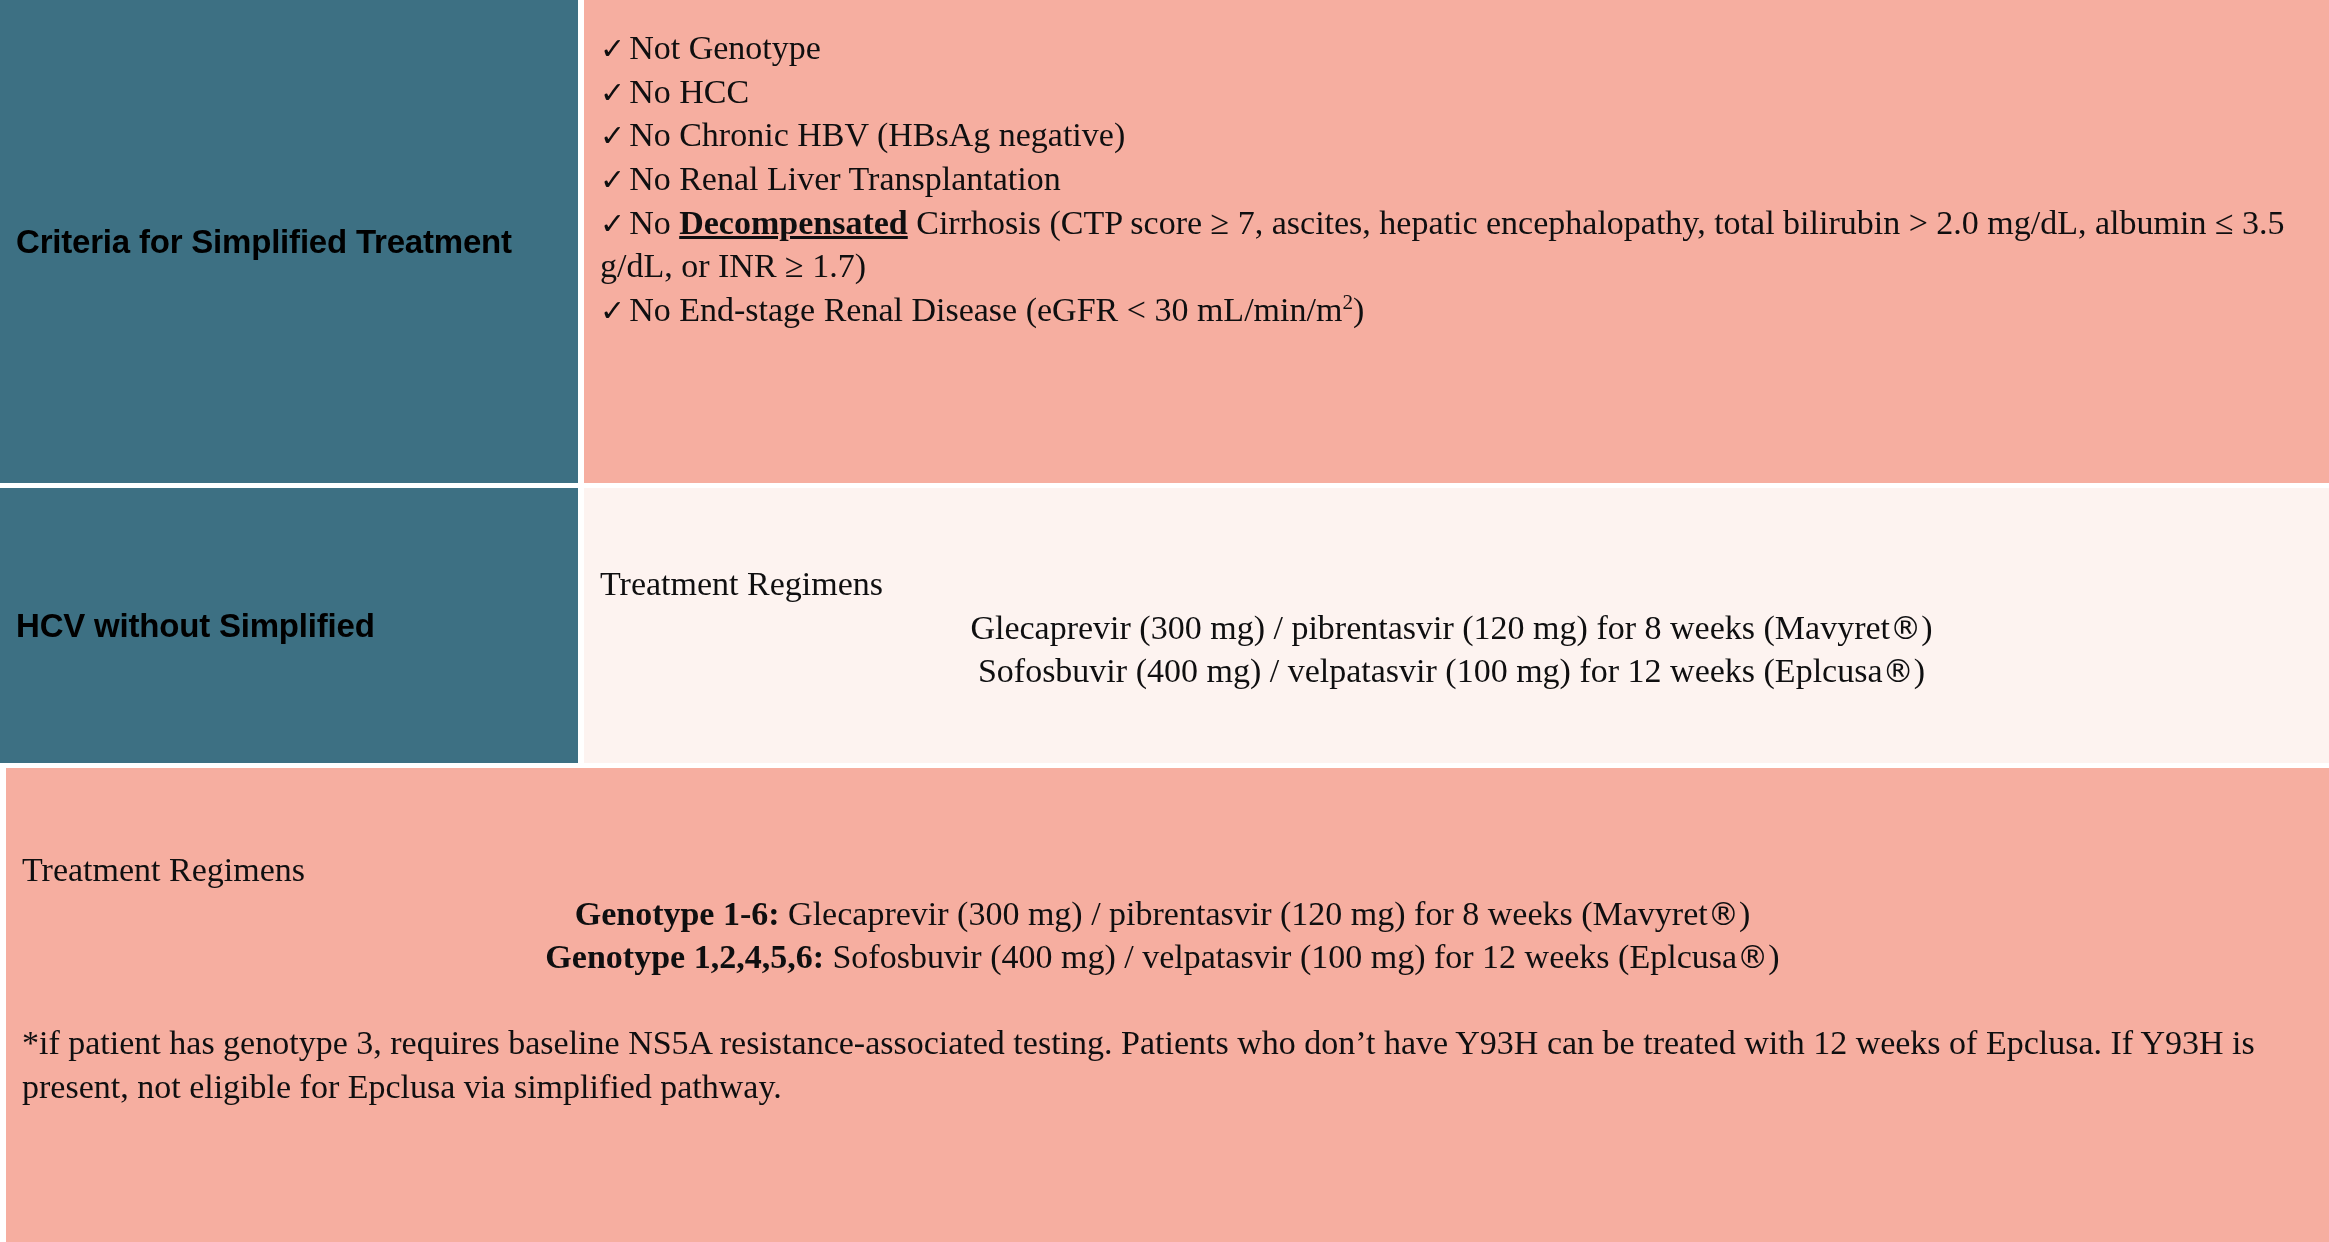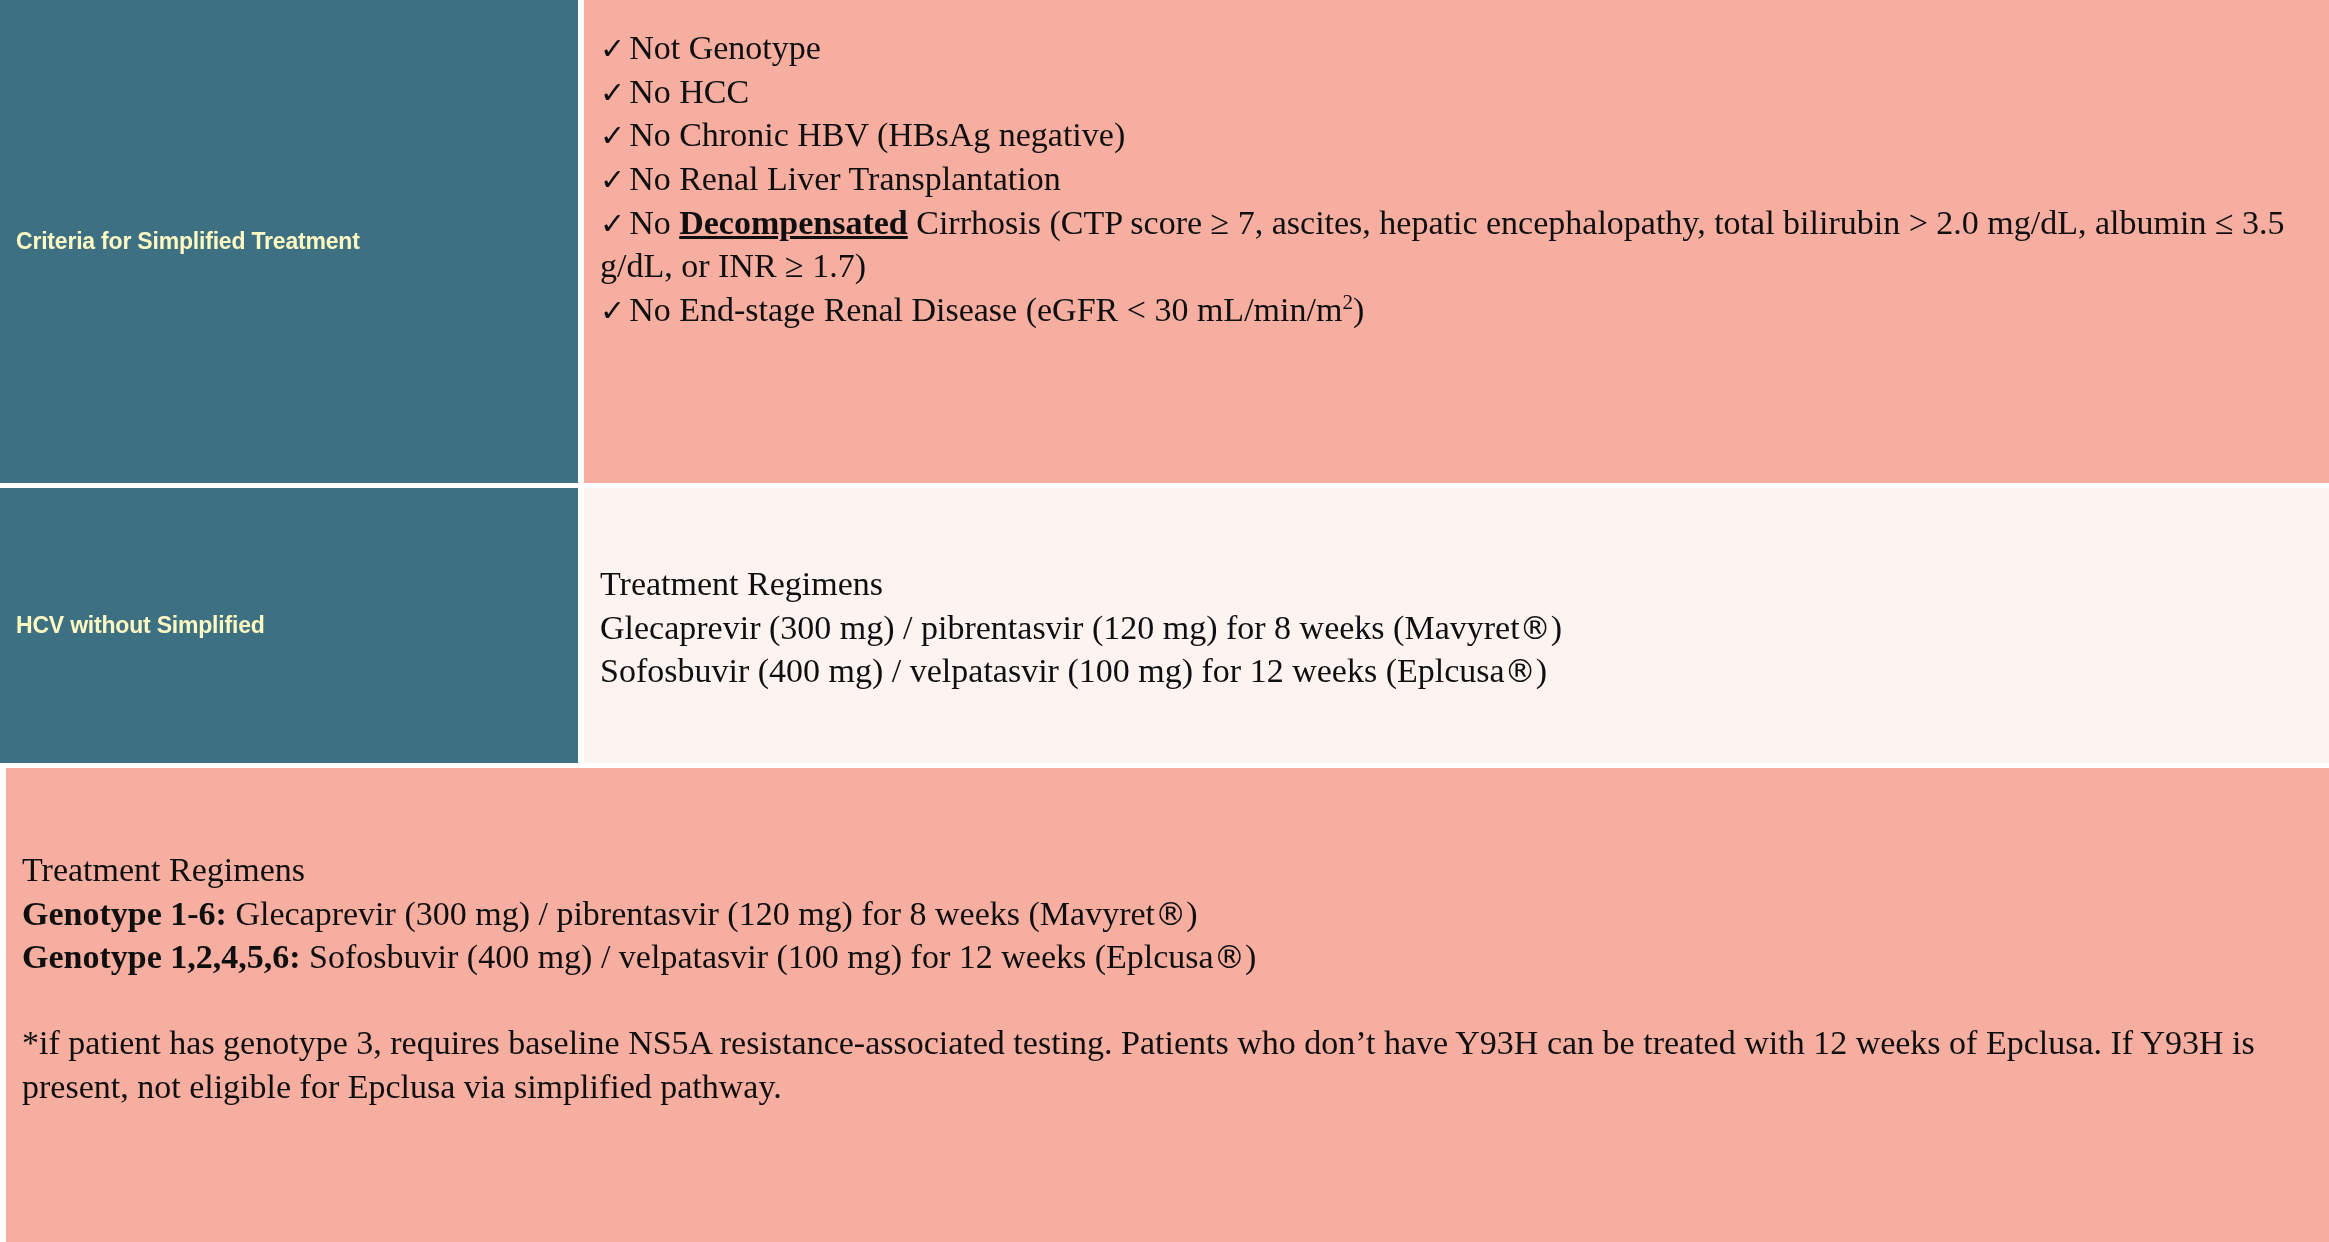--- a/index.html
+++ b/index.html
@@ -47,24 +47,24 @@
     align-items: center;
     box-sizing: border-box;
     padding: 0 18px 0 16px;
     border-bottom: 5px solid #ffffff;
   }
   .row:last-child .label-cell { border-bottom: none; }
 
   .label-text {
     font-family: "Liberation Sans", sans-serif;
     font-weight: bold;
-    font-size: 23px;
+    font-size: 33px;
     line-height: 1.32;
     letter-spacing: -0.2px;
-    color: #fef9c3;
+    color: #000000;
   }
 
   
   .col-gap {
     width: 6px;
     min-width: 6px;
     background: #ffffff;
   }
 
   
@@ -109,21 +109,21 @@
     font-size: 0.62em;
     vertical-align: super;
     line-height: 0;
   }
   .reg {
     font-family: "DejaVu Sans", sans-serif;
     font-size: 0.92em;
   }
 
   .regimen-heading { margin: 0; }
-  .regimen-line { margin: 0; }
+  .regimen-line { margin: 0; text-align: center; }
 
   .content-cell-mid { padding-top: 74px; }
   .content-cell-bottom { padding-top: 80px; }
 
   .footnote-block { margin-top: 42px; }
 </style>
 </head>
 <body>
 
 <div class="table">

